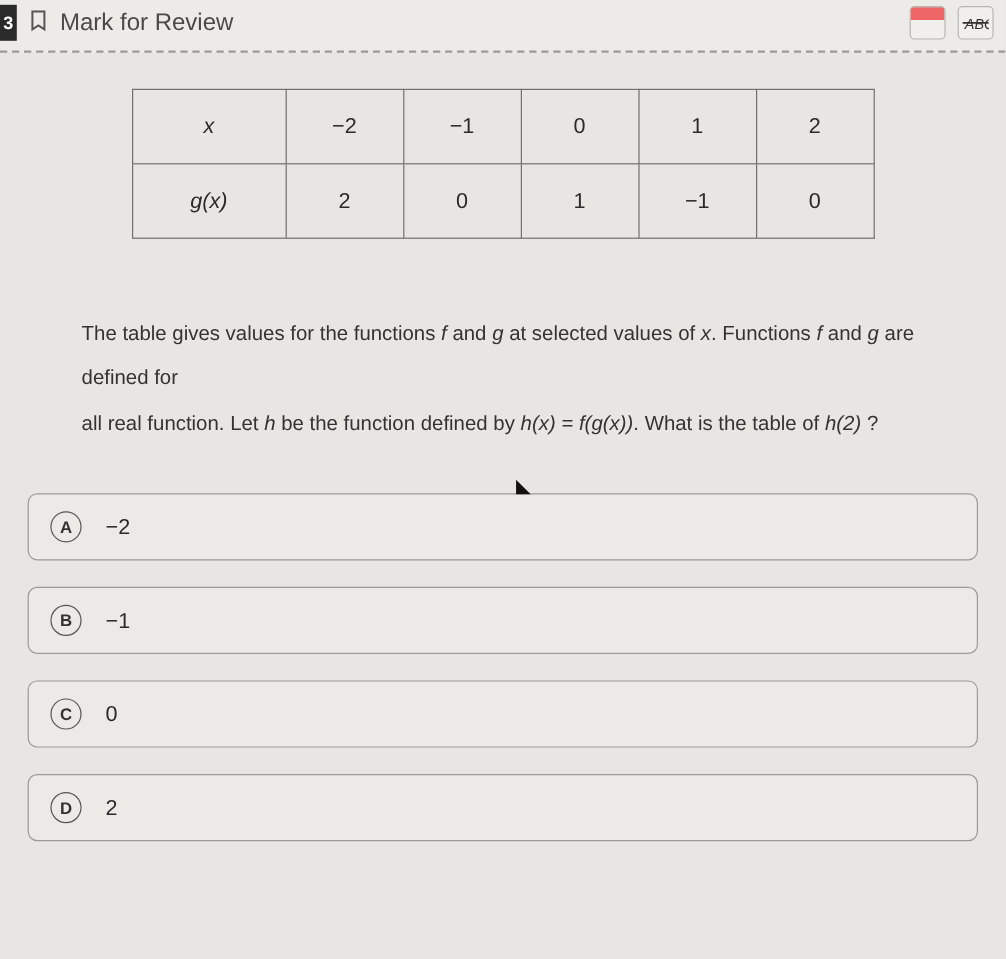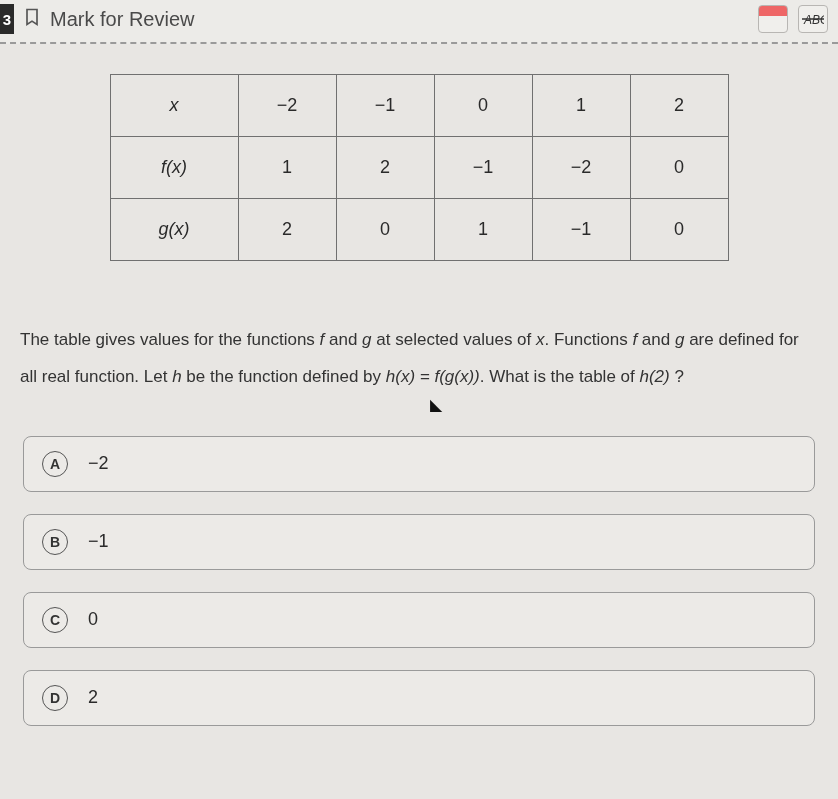--- a/index.html
+++ b/index.html
@@ -76,20 +76,21 @@
     height: 62px;
   }
   td.hcol { width: 128px; font-style: italic; }
   td.dcol { width: 98px; }
   .question-text {
     font-size: 17px;
     line-height: 2.2;
     color: #333;
     margin-bottom: 40px;
     padding: 0 5px;
+    margin-left: 48px;
   }
   .question-text .mathit { font-style: italic; }
   .options {
     display: flex;
     flex-direction: column;
     gap: 22px;
     padding: 0 8px;
   }
   .option {
     border: 1.5px solid #9a9a9a;
@@ -156,28 +157,20 @@
       <tbody>
           <tr>
         <td class="hcol"><span class="mathit">x</span></td>
         <td class="dcol">−2</td>
         <td class="dcol">−1</td>
         <td class="dcol">0</td>
         <td class="dcol">1</td>
         <td class="dcol">2</td>
       </tr>
       <tr>
-        <td class="hcol"><span class="mathit">f(x)</span></td>
-        <td class="dcol">1</td>
-        <td class="dcol">2</td>
-        <td class="dcol">−1</td>
-        <td class="dcol">−2</td>
-        <td class="dcol">0</td>
-      </tr>
-      <tr>
         <td class="hcol"><span class="mathit">g(x)</span></td>
         <td class="dcol">2</td>
         <td class="dcol">0</td>
         <td class="dcol">1</td>
         <td class="dcol">−1</td>
         <td class="dcol">0</td>
       </tr>
     </tbody>
       </table>
   </div>

